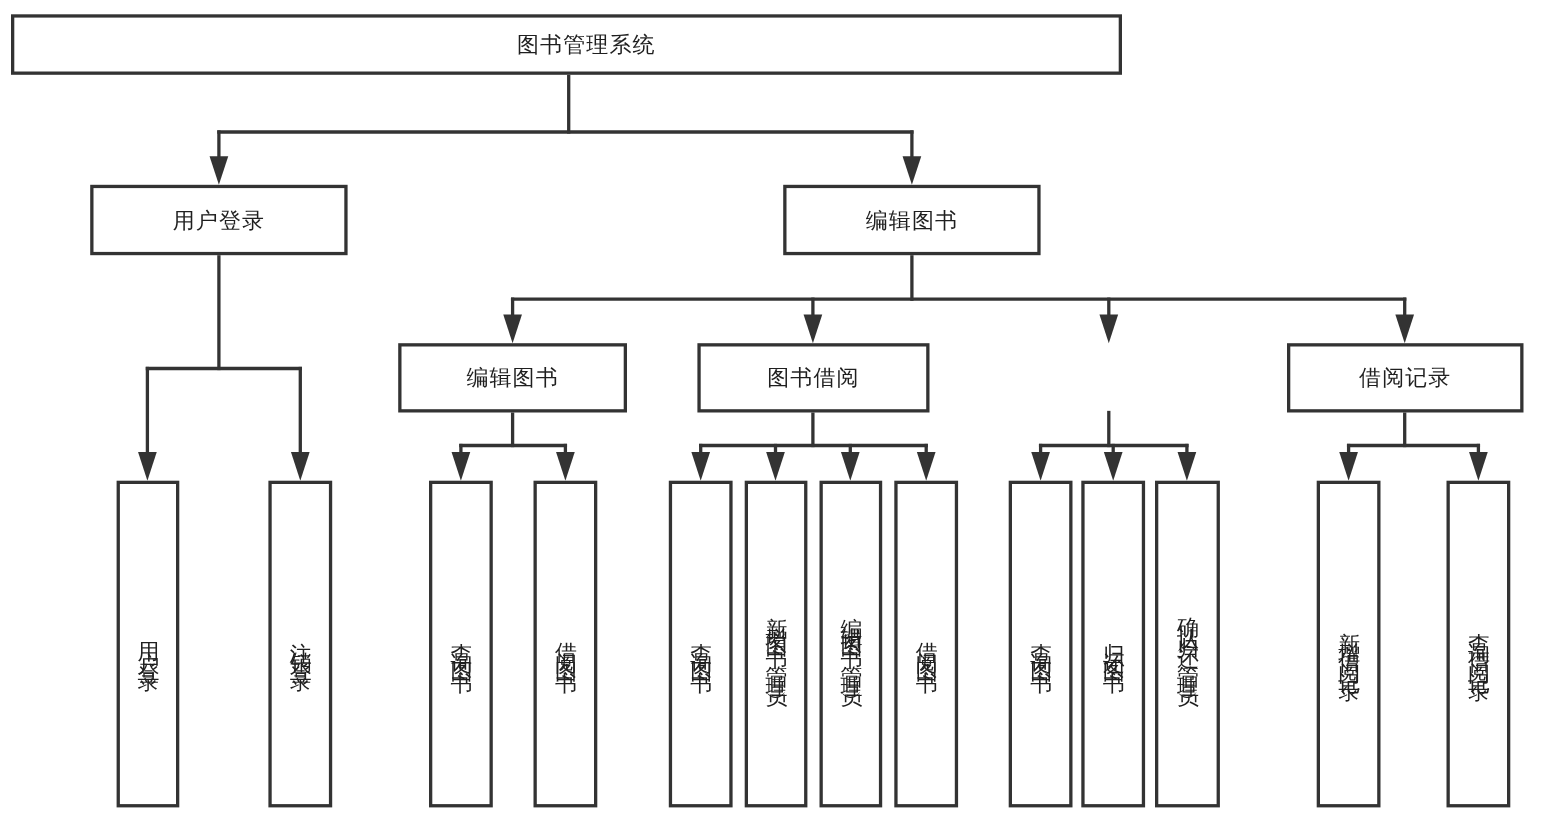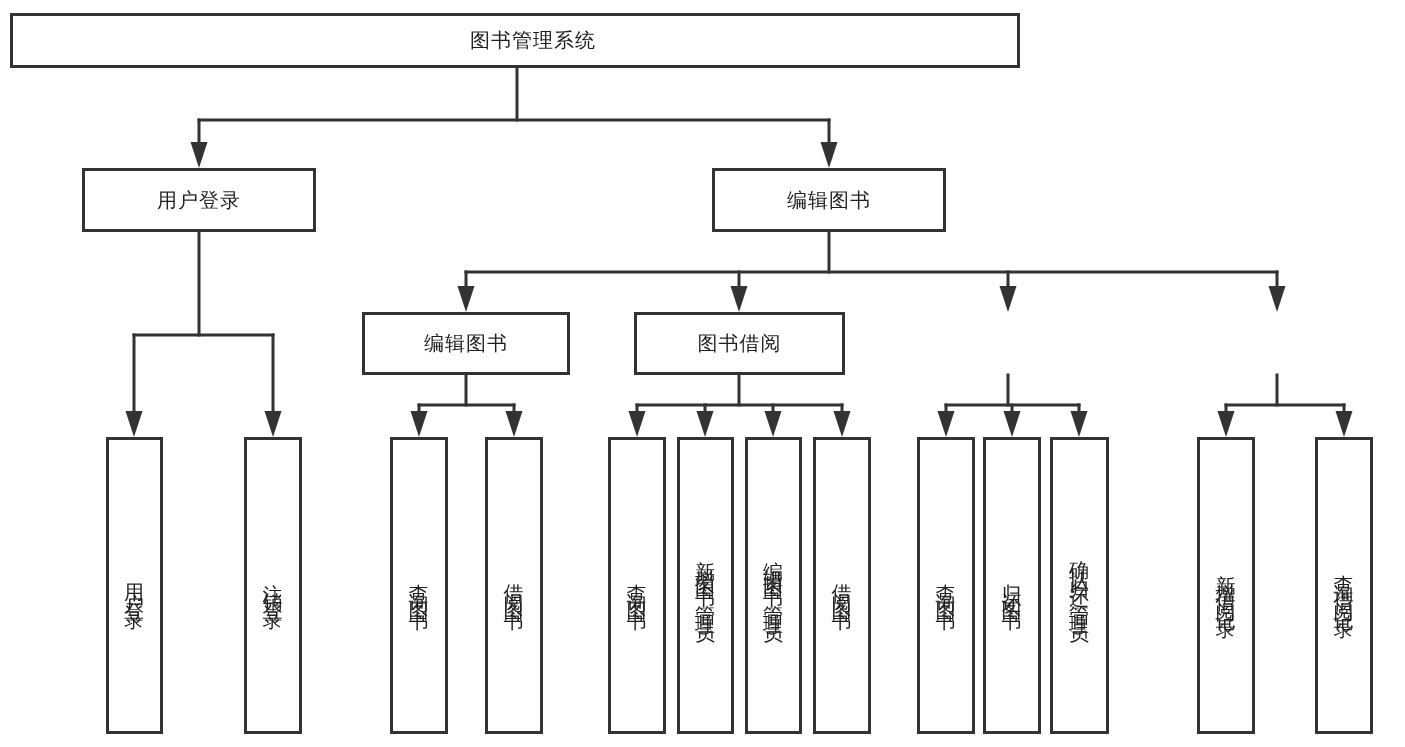--- a/index.html
+++ b/index.html
@@ -124,20 +124,21 @@
       <polygon points="1335.5,411 1352.5,411 1344,437" fill="#333333"></polygon>
     </svg>
 
   <div class="node" style="left:10px; top:13px; width:1010px; height:55px;padding-left:36px;">图书管理系统</div>
 
   <div class="node" style="left:82px; top:168px; width:234px; height:64px;">用户登录</div>
   <div class="node" style="left:712px; top:168px; width:234px; height:64px;">编辑图书</div>
 
   <div class="node" style="left:362px; top:312px; width:208px; height:63px;">编辑图书</div>
   <div class="node" style="left:634px; top:312px; width:211px; height:63px;">图书借阅</div>
+  <div class="node" style="left:1170px; top:312px; width:215px; height:63px;">借阅记录</div>
 
   <div class="leaf" style="left:106px; top:437px; width:57px; height:297px;">
     <span class="vtext">用户登录</span>
   </div>
   <div class="leaf" style="left:244px; top:437px; width:58px; height:297px;">
     <span class="vtext">注销登录</span>
   </div>
 
   <div class="leaf" style="left:390px; top:437px; width:58px; height:297px;">
     <span class="vtext">查询图书</span>

